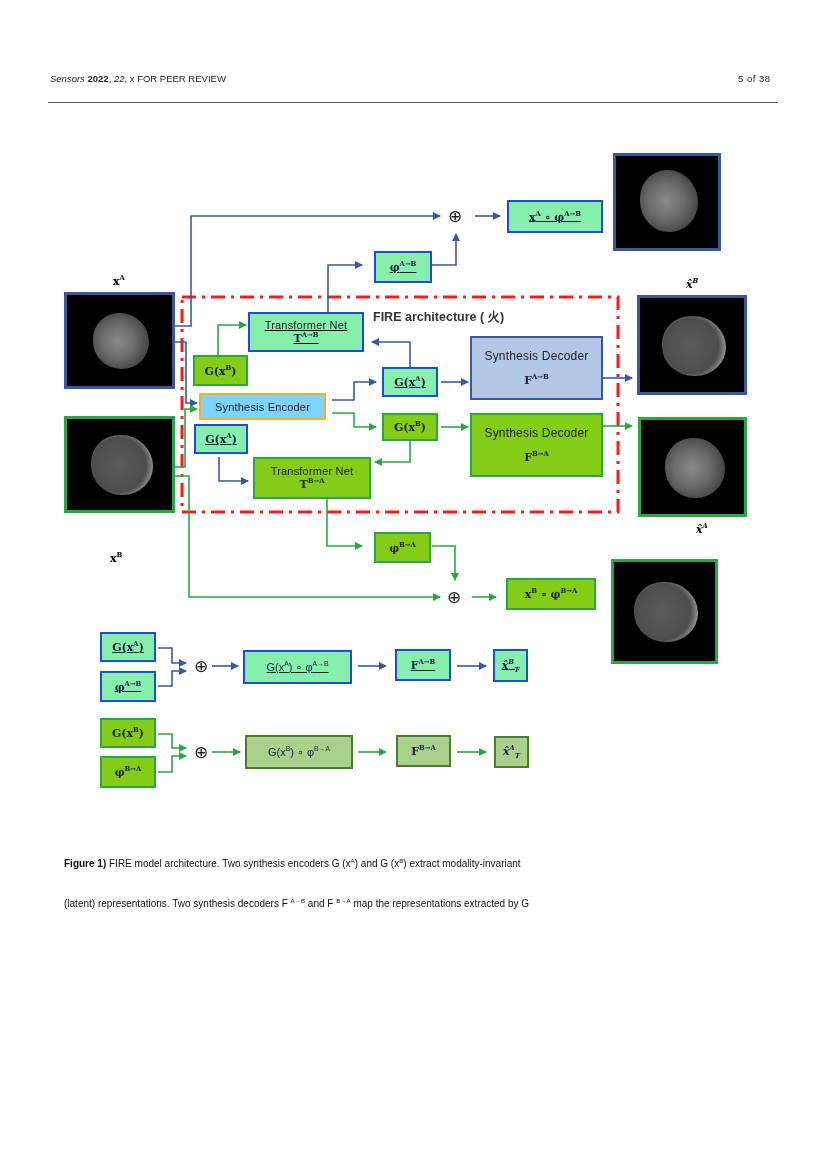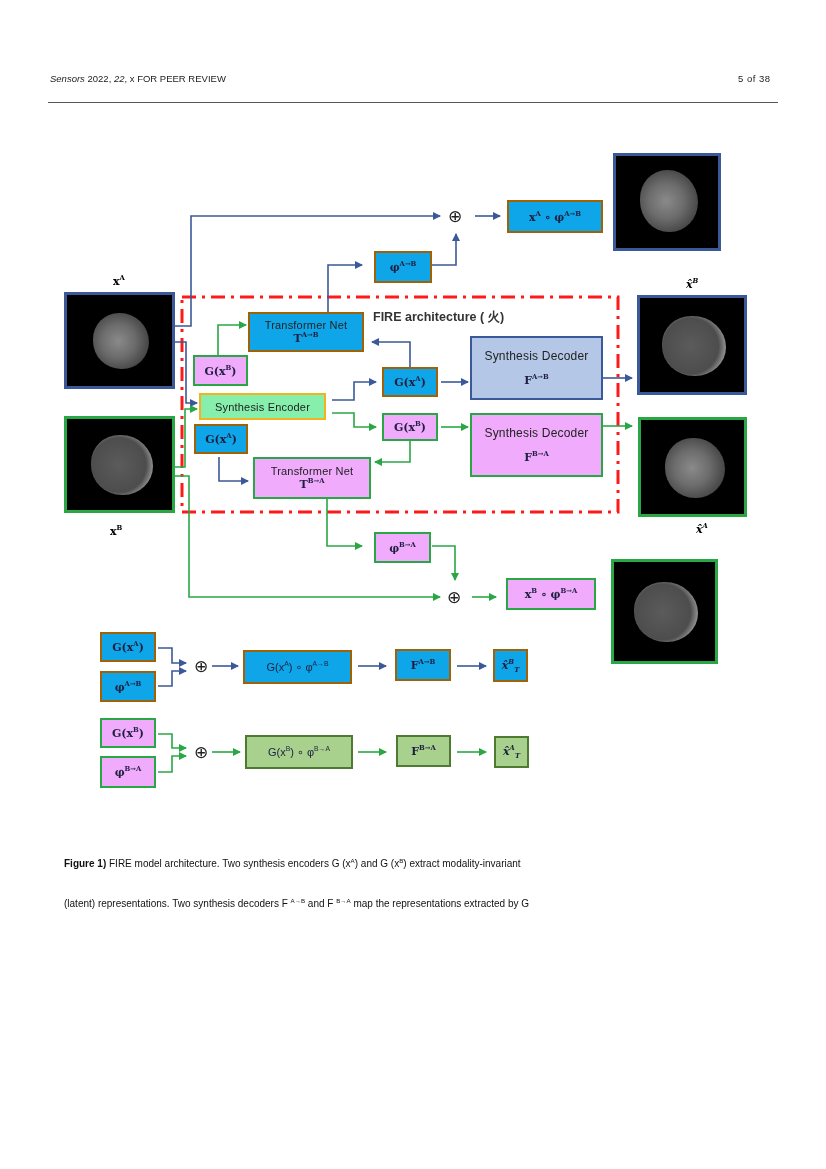--- a/index.html
+++ b/index.html
@@ -1,29 +1,29 @@
 <!DOCTYPE html>
 <html><head>
 <meta charset="utf-8">
 <style>
   html, body { margin:0; padding:0; background:#ffffff; }
   body { width:826px; height:1169px; position:relative; overflow:hidden; font-family:"Liberation Sans", sans-serif; color:#000; }
   .hdr-left { position:absolute; left:50px; top:73px; font-size:9.5px; font-family:"Liberation Sans", sans-serif; color:#222; }
   .hdr-left i { font-style:italic;margin-top:15px; }
-  .hdr-left b { font-weight:normal; }
+  .hdr-left b { font-weight:bold; }
   .hdr-right { position:absolute; left:738px; top:73px; font-size:9.5px; color:#222; letter-spacing:0.5px; }
   .hdr-rule { position:absolute; left:48px; top:102px; width:730px; height:1px; background:#555; }
 
   #fig { position:absolute; left:0; top:0; }
   .box { position:absolute; box-sizing:border-box; display:flex; flex-direction:column; align-items:center; justify-content:center; text-align:center; }
-  .blue { background:#0ea5e9; border:2px solid #a16207; }
+  .blue { background:#86efac; border:2px solid #1d4ed8;text-decoration:underline; }
   .lblue { background:#b4c7e7; border:2px solid #3b5998; }
-  .green { background:#f0abfc; border:2px solid #2aa745; }
+  .green { background:#84cc16; border:2px solid #2aa745; }
   .dgreen { background:#a9d18e; border:2px solid #4f7a32; }
-  .yellow { background:#86efac; border:2px solid #f4b31e; }
+  .yellow { background:#7dd3fc; border:2px solid #f4b31e; }
   .math { font-family:"DejaVu Serif", serif; font-weight:bold; font-size:11px; color:#1f1f3f; }
   .mathi { font-family:"Liberation Sans", sans-serif; font-size:11px; color:#1f1f3f; }
   .sans { font-family:"Liberation Sans", sans-serif; font-size:11px; color:#222; letter-spacing:0.2px; }
   .lbl { position:absolute; font-family:"DejaVu Serif", serif; font-weight:bold; font-size:11px; }
   .fire-title { position:absolute; left:373px; top:309px; font-size:12.5px; font-weight:bold; color:#333; font-family:"Liberation Sans", sans-serif; }
   .img { position:absolute; box-sizing:border-box; background:#000; overflow:hidden; }
   .img.b { border:3px solid #3b5998; }
   .img.g { border:3px solid #2aa745; }
   .brain { position:absolute; border-radius:46% 52% 48% 50%; background:radial-gradient(circle at 45% 50%, #8a8a8a 0%, #6c6c6c 40%, #4a4a4a 70%, #2a2a2a 100%); }
   .brain.ct { background:radial-gradient(circle at 45% 50%, #5b5b5b 0%, #4d4d4d 60%, #bdbdbd 86%, #2a2a2a 100%); }
@@ -87,21 +87,21 @@
   <polyline points="457,752 486,752" fill="none" stroke="#2aa745" stroke-width="1.6" marker-end="url(#ag)"></polyline>
 </svg>
 
 <div class="lbl" style="left:113px;top:274px;">x<sup>A</sup></div>
 <div class="img b" style="left:64px;top:292px;width:111px;height:97px;">
   <div class="brain" style="left:26px;top:18px;width:56px;height:56px;"></div>
 </div>
 <div class="img g" style="left:64px;top:416px;width:111px;height:97px;">
   <div class="brain ct" style="left:24px;top:16px;width:62px;height:60px;"></div>
 </div>
-<div class="lbl" style="left:110px;top:524px;">x<sup>B</sup></div>
+<div class="lbl" style="left:110px;top:551px;">x<sup>B</sup></div>
 
 <div class="img b" style="left:613px;top:153px;width:108px;height:98px;">
   <div class="brain" style="left:24px;top:14px;width:58px;height:62px;"></div>
 </div>
 <div class="lbl" style="left:686px;top:277px;font-style:italic;"><span>x̂</span><sup>B</sup></div>
 <div class="img b" style="left:637px;top:295px;width:110px;height:100px;">
   <div class="brain ct" style="left:22px;top:18px;width:64px;height:60px;"></div>
 </div>
 <div class="img g" style="left:638px;top:417px;width:109px;height:100px;">
   <div class="brain" style="left:24px;top:18px;width:60px;height:60px;"></div>

